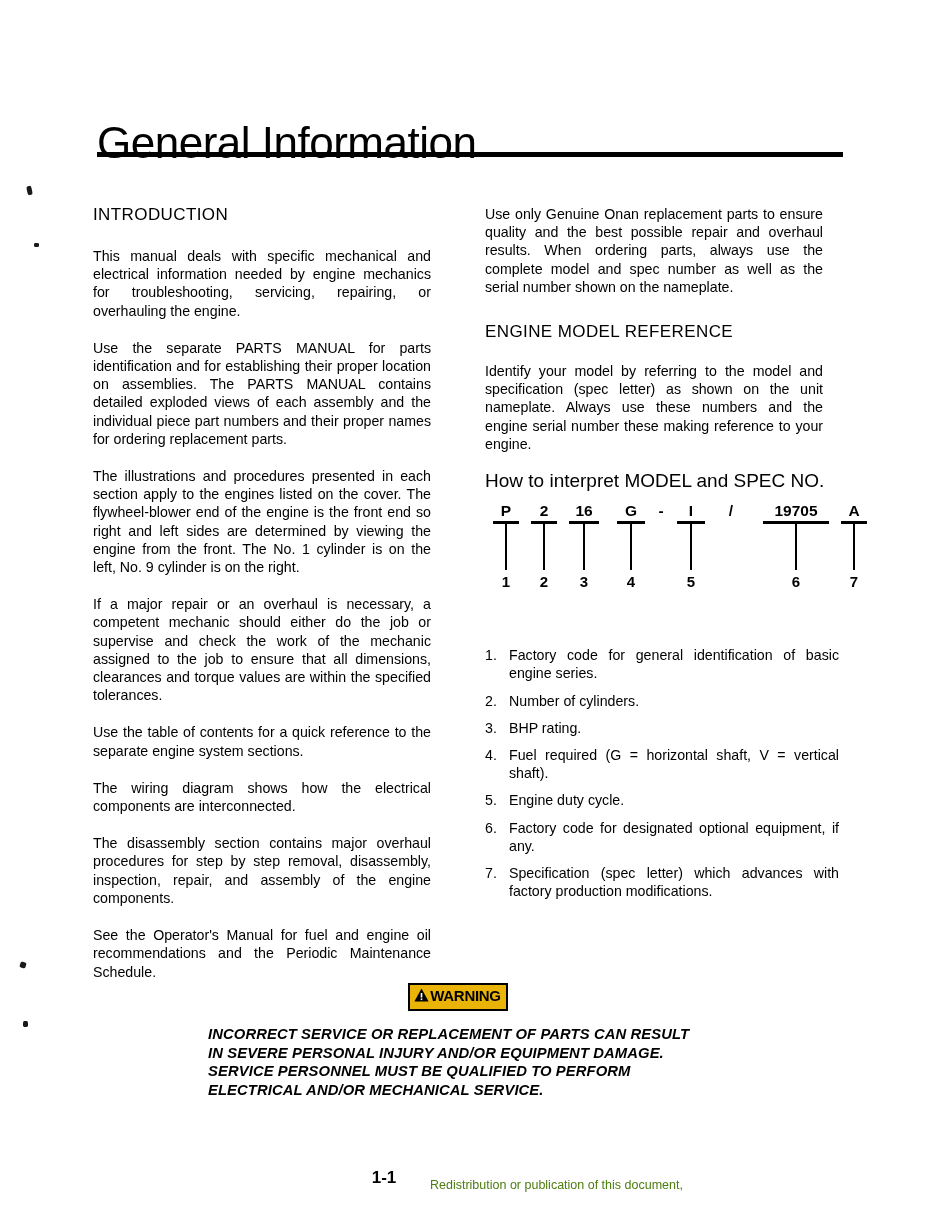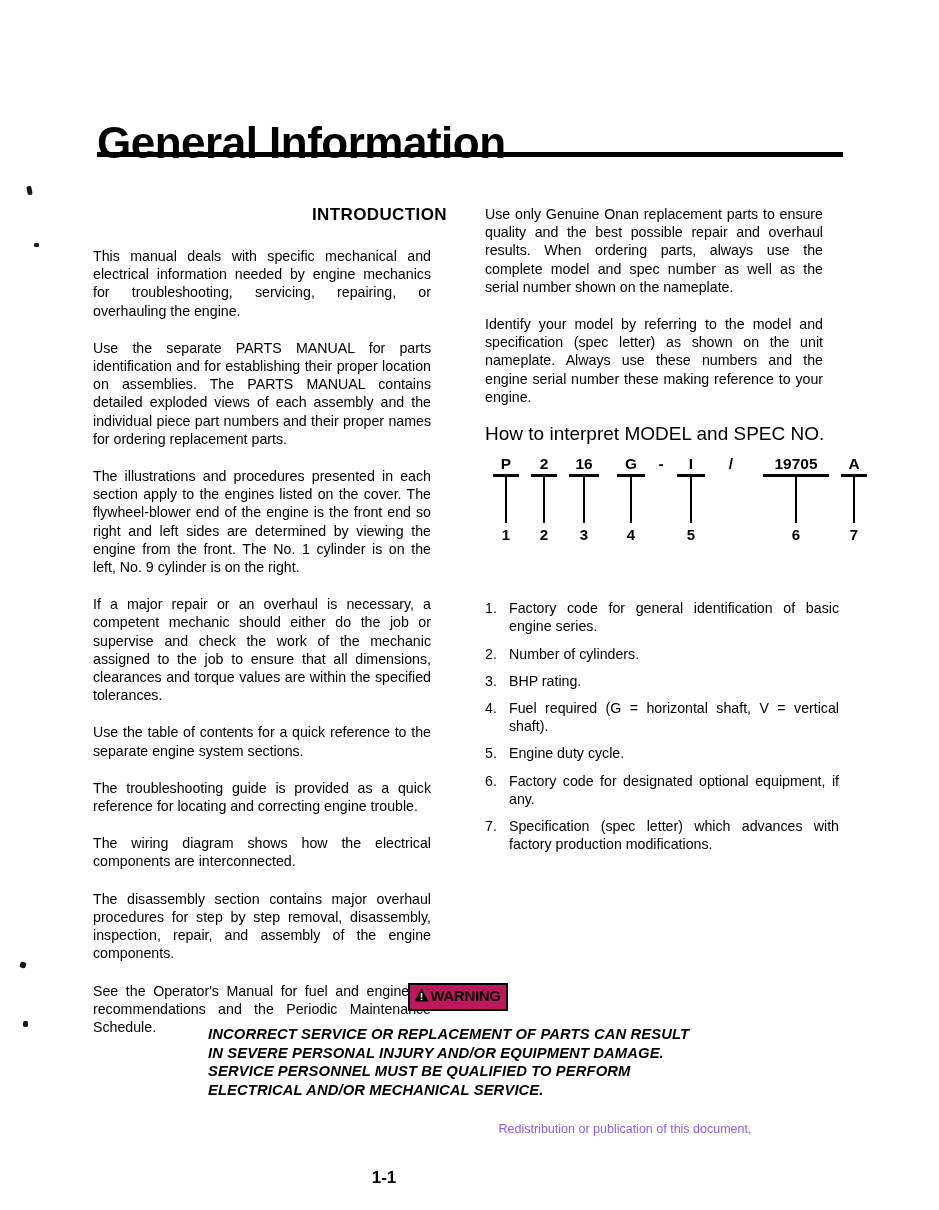--- a/index.html
+++ b/index.html
@@ -30,21 +30,21 @@
   .speck.s2 { left: 34px; top: 243px;  width: 5px;  height: 4px; }
   .speck.s3 { left: 20px; top: 962px;  width: 6px;  height: 6px;  transform: rotate(18deg); }
   .speck.s4 { left: 23px; top: 1021px; width: 5px;  height: 6px; }
 
   
   .page-title {
     position: absolute;
     left: 97px;
     top: 92px;
     font-size: 44px;
-    font-weight: bold;
+    font-weight: normal;
     letter-spacing: -0.5px;
     line-height: 1;
     font-family: "Liberation Sans", sans-serif;
   }
   .title-rule {
     position: absolute;
     left: 97px;
     top: 152px;
     width: 746px;
     height: 5px;
@@ -54,23 +54,23 @@
   
   .col {
     position: absolute;
     top: 205px;
     width: 354px;
   }
   .col-left  { left: 93px; }
   .col-right { left: 485px; }
 
   .section-head {
-    text-align: right;
+    text-align: left;
     font-size: 17px;
-    font-weight: bold;
+    font-weight: normal;
     letter-spacing: 0.4px;
     margin: 0 0 22px 0;
   }
   .col-right .section-head {
     margin: 26px 0 20px 0;
   }
 
   p.body {
     margin: 0 16px 19px 0;
     font-size: 14.2px;
@@ -158,21 +158,21 @@
   }
   .warning-badge {
     display: block;
     margin: 0 auto;
     width: 100px;
     box-sizing: border-box;
     border: 2px solid #000;
     padding: 2px 5px 3px 4px;
     text-align: center;
     white-space: nowrap;
-    background: #be185d;
+    background: #eab308;
   }
   .warning-badge .tri {
     display: inline-block;
     vertical-align: -1px;
     margin-right: 1px;
   }
   .warning-badge .wlabel {
     font-size: 15px;
     font-weight: bold;
     letter-spacing: -0.3px;
@@ -183,26 +183,26 @@
     font-weight: bold;
     font-style: italic;
     line-height: 18.6px;
     letter-spacing: 0.1px;
   }
 
   
   .watermark {
     position: absolute;
     left: 430px;
-    top: 1121px;
+    top: 1177px;
     width: 390px;
-    text-align: center;
+    text-align: left;
     font-size: 12.5px;
     line-height: 16px;
-    color: #8b5cf6;
+    color: #4d7c0f;
   }
   .page-number {
     position: absolute;
     left: 0;
     top: 1168px;
     width: 768px;
     text-align: center;
     font-size: 17px;
     font-weight: bold;
   }
@@ -221,29 +221,29 @@
   <div class="title-rule"></div>
 
   <div class="col col-left">
     <h2 class="section-head">INTRODUCTION</h2>
 
     <p class="body">This manual deals with specific mechanical and electrical information needed by engine mechanics for troubleshooting, servicing, repairing, or overhauling the engine.</p>
     <p class="body">Use the separate PARTS MANUAL for parts identification and for establishing their proper location on assemblies. The PARTS MANUAL contains detailed exploded views of each assembly and the individual piece part numbers and their proper names for ordering replacement parts.</p>
     <p class="body">The illustrations and procedures presented in each section apply to the engines listed on the cover. The flywheel-blower end of the engine is the front end so right and left sides are determined by viewing the engine from the front. The No. 1 cylinder is on the left, No. 9 cylinder is on the right.</p>
     <p class="body">If a major repair or an overhaul is necessary, a competent mechanic should either do the job or supervise and check the work of the mechanic assigned to the job to ensure that all dimensions, clearances and torque values are within the specified tolerances.</p>
     <p class="body">Use the table of contents for a quick reference to the separate engine system sections.</p>
-    <p class="body">The troubleshooting guide is provided as a quick reference for locating and correcting engine trouble.</p>
     <p class="body">The wiring diagram shows how the electrical components are interconnected.</p>
     <p class="body">The disassembly section contains major overhaul procedures for step by step removal, disassembly, inspection, repair, and assembly of the engine components.</p>
     <p class="body last">See the Operator's Manual for fuel and engine oil recommendations and the Periodic Maintenance Schedule.</p>
   </div>
 
   <div class="col col-right">
     <p class="body">Use only Genuine Onan replacement parts to ensure quality and the best possible repair and overhaul results. When ordering parts, always use the complete model and spec number as well as the serial number shown on the nameplate.</p>
 
+    <h2 class="section-head">ENGINE MODEL REFERENCE</h2>
 
     <p class="body">Identify your model by referring to the model and specification (spec letter) as shown on the unit nameplate. Always use these numbers and the engine serial number these making reference to your engine.</p>
 
     <p class="model-intro">How to interpret MODEL and SPEC NO.</p>
 
     <div class="model-diagram">
         <div class="mcell" style="left: 8px; width: 26px;">
           <span class="glyph">P</span>
           <div class="bar" style="width: 26px;"></div>
           <div class="stem"></div>

